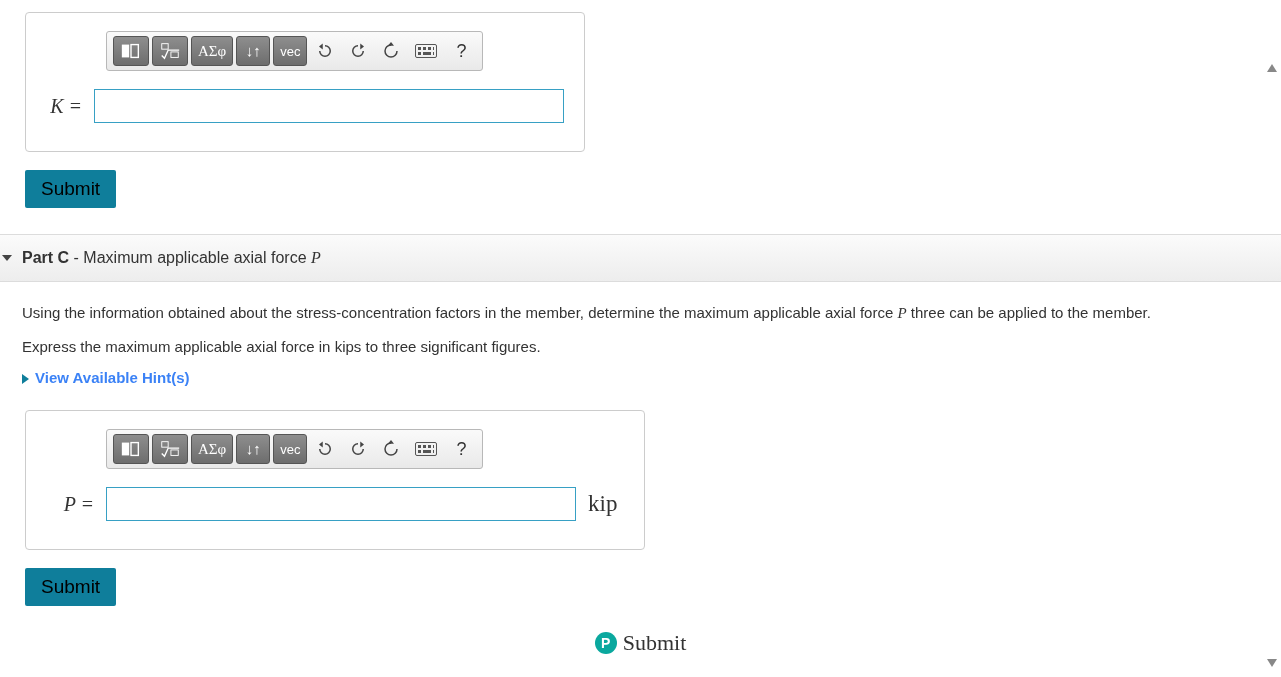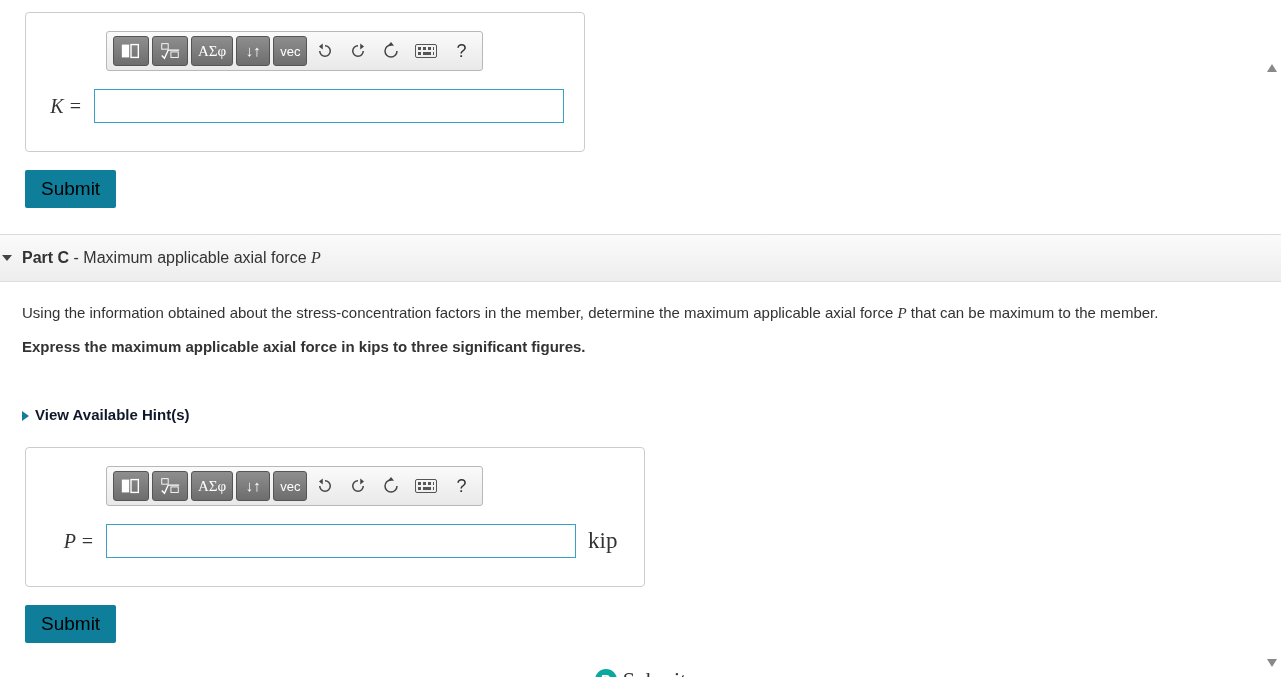--- a/index.html
+++ b/index.html
@@ -108,28 +108,27 @@
     width: 0; height: 0;
     border-top: 5px solid transparent;
     border-bottom: 5px solid transparent;
     border-left: 6px solid #444;
     transform: rotate(90deg);
   }
   .part-header b { font-weight: bold; }
   .part-header .ital { font-style: italic; font-family: 'Times New Roman', serif; }
   .prompt { padding: 20px 30px 6px 22px; line-height: 1.4; }
   .prompt .ital { font-style: italic; font-family: 'Times New Roman', serif; }
-  .strong-line { padding: 8px 30px 10px 22px; font-weight: bold; font-size:15px;}
+  .strong-line { padding: 8px 30px 10px 22px; font-weight: normal; font-size:15px;}
   .hints-link {
-    color: #0f172a;
+    color: #3b82f6;
     font-weight: bold;
     padding: 4px 0 12px 22px;
     cursor: pointer;
     font-size: 15px;
-    margin-top: 37px;
   }
   .hints-link .tri2 {
     display: inline-block;
     width: 0; height: 0;
     border-top: 5px solid transparent;
     border-bottom: 5px solid transparent;
     border-left: 7px solid #0f7e9b;
     margin-right: 6px;
     vertical-align: middle;
   }
@@ -235,21 +234,21 @@
 
   <button class="submit-btn">Submit</button>
 
   
   <div class="part-header">
     <span class="tri"></span>
     <b>Part C</b><span> - </span><span>Maximum applicable axial force </span><span class="ital">P</span>
   </div>
 
   <div class="prompt">
-    <span>Using the information obtained about the stress-concentration factors in the member, determine the maximum applicable axial force </span><span class="ital">P</span><span> that can be maximum to the member.</span>
+    <span>Using the information obtained about the stress-concentration factors in the member, determine the maximum applicable axial force </span><span class="ital">P</span><span> three can be applied to the member.</span>
   </div>
   <div class="strong-line">Express the maximum applicable axial force in kips to three significant figures.</div>
 
   <div class="hints-link">
     <span class="tri2"></span><span>View Available Hint(s)</span>
   </div>
 
   
   <div class="answer-box wide">
     <div class="toolbar">

